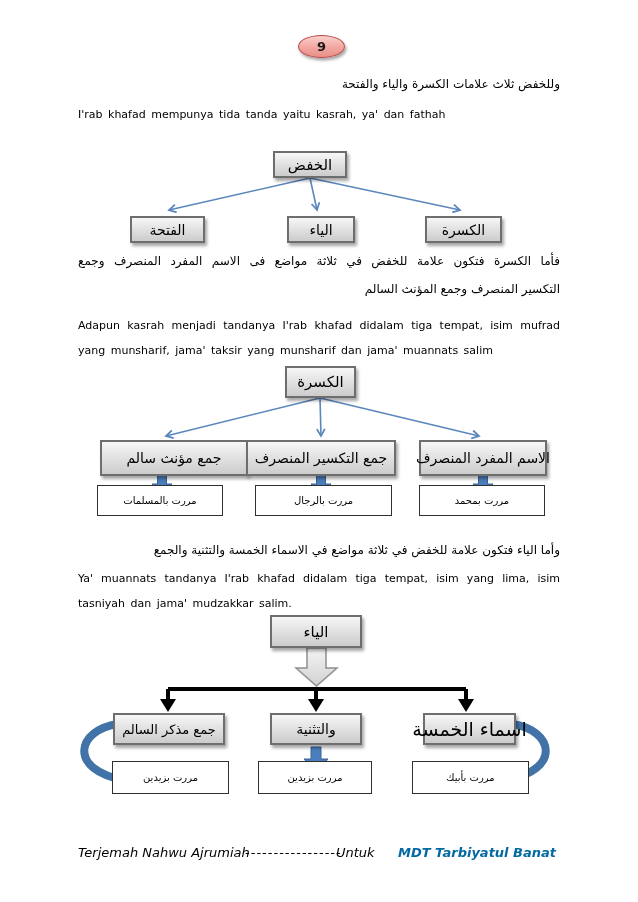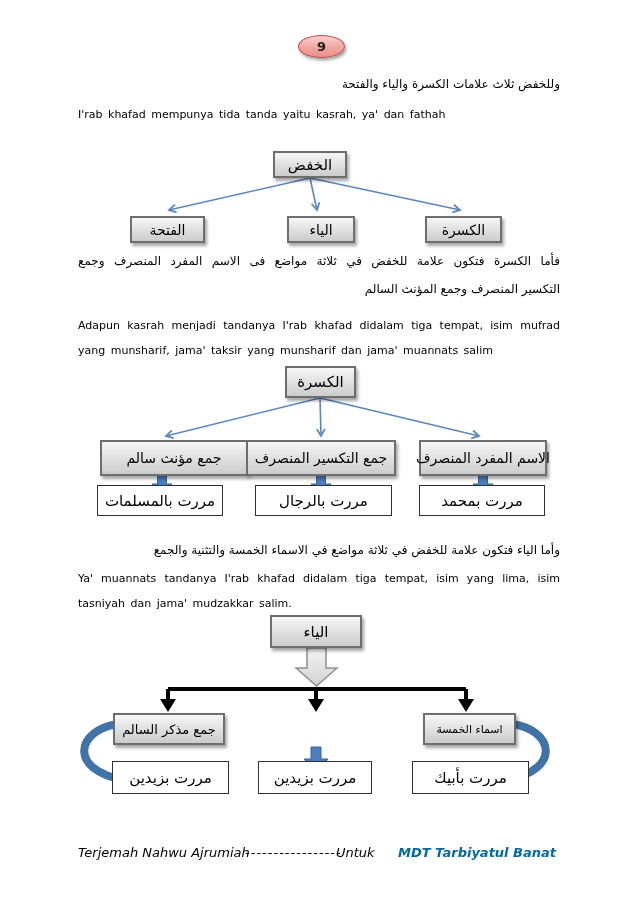--- a/index.html
+++ b/index.html
@@ -33,21 +33,21 @@
   .diagram { position:absolute; left:0; width:638px; }
   .gbox {
     position:absolute; display:flex; align-items:center; justify-content:center;
     direction:rtl; white-space:nowrap; font-size:14px;
     background:linear-gradient(180deg,#f7f7f7 0%,#e3e3e3 45%,#cccccc 100%);
     border:2px solid #6e6e6e;
     box-shadow:2px 3px 3px rgba(0,0,0,.35);
   }
   .wbox {
     position:absolute; display:flex; align-items:center; justify-content:center;
-    direction:rtl; white-space:nowrap; font-size:15px;
+    direction:rtl; white-space:nowrap; font-size:10px;
     background:#ffffff; border:1.5px solid #2f2f2f;
   }
   .dsvg { position:absolute; left:0; top:0; }
 
   
   .footer-item { position:absolute; top:845px; font-size:13px; font-style:italic; white-space:nowrap; }
   .brand { color:#0369a1; font-weight:bold; }
 </style>
 </head>
 <body>
@@ -139,21 +139,22 @@
       <polygon points="311,135 321,135 321,147 328,147 316,161 304,147 311,147" fill="#4a7ebc" stroke="#3a6496" stroke-width="1"></polygon>
 
       <path d="M118,112 C76,118 68,158 124,168" stroke="#4173a8" stroke-width="8" fill="none"></path>
       <polygon points="122,157 122,180 143,168" fill="#4173a8"></polygon>
 
       <path d="M512,112 C554,118 562,158 506,168" stroke="#4173a8" stroke-width="8" fill="none"></path>
       <polygon points="508,157 508,180 487,168" fill="#4173a8"></polygon>
     </svg>
     <div class="gbox" style="left:270px; top:3px; width:92px; height:33px; font-size:15px;">الياء</div>
     <div class="gbox" style="left:113px; top:101px; width:112px; height:32px; font-size:13px;">جمع مذكر السالم</div>
-    <div class="gbox" style="left:423px; top:101px; width:93px; height:32px; font-size:11px;">اسماء الخمسة</div>
+    <div class="gbox" style="left:270px; top:101px; width:92px; height:32px;">والتثنية</div>
+    <div class="gbox" style="left:423px; top:101px; width:93px; height:32px; font-size:19px;">اسماء الخمسة</div>
     <div class="wbox" style="left:112px; top:149px; width:117px; height:33px;">مررت بزيدين</div>
     <div class="wbox" style="left:258px; top:149px; width:114px; height:33px;">مررت بزيدين</div>
     <div class="wbox" style="left:412px; top:149px; width:117px; height:33px;">مررت بأبيك</div>
   </div>
 
   <span class="footer-item" style="left:78px;">Terjemah Nahwu Ajrumiah</span>
   <span class="footer-item" style="left:245px; font-style:normal; letter-spacing:1px;">-----------------</span>
   <span class="footer-item" style="left:336px;">Untuk</span>
   <span class="footer-item brand" style="left:398px;">MDT Tarbiyatul Banat</span>
 

